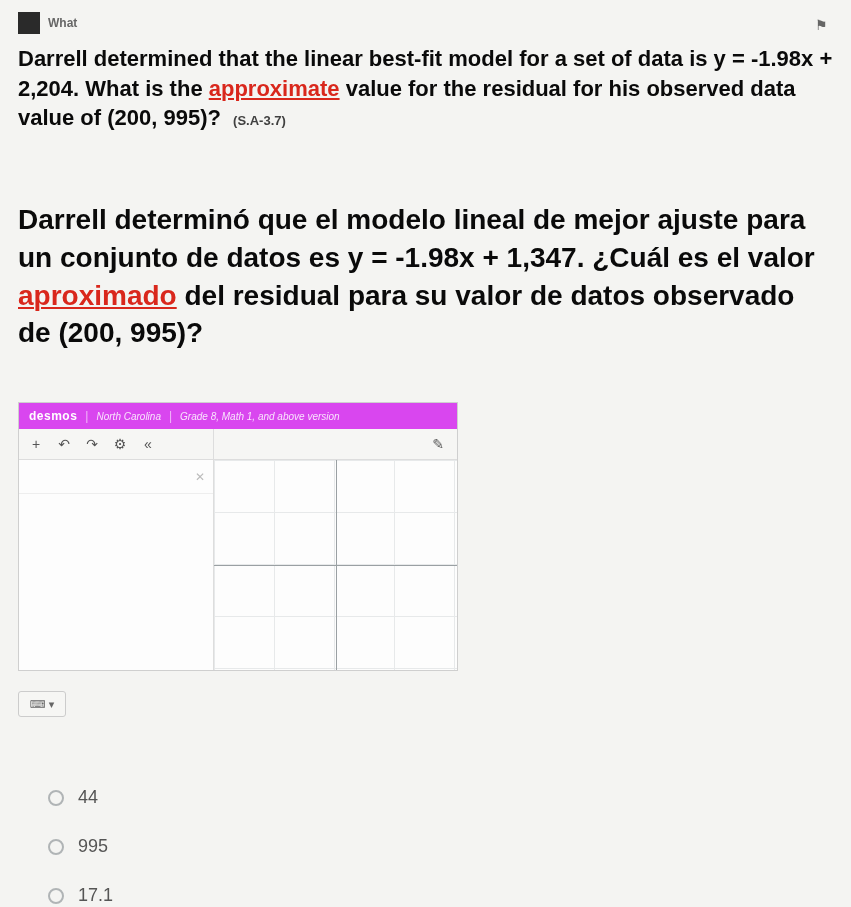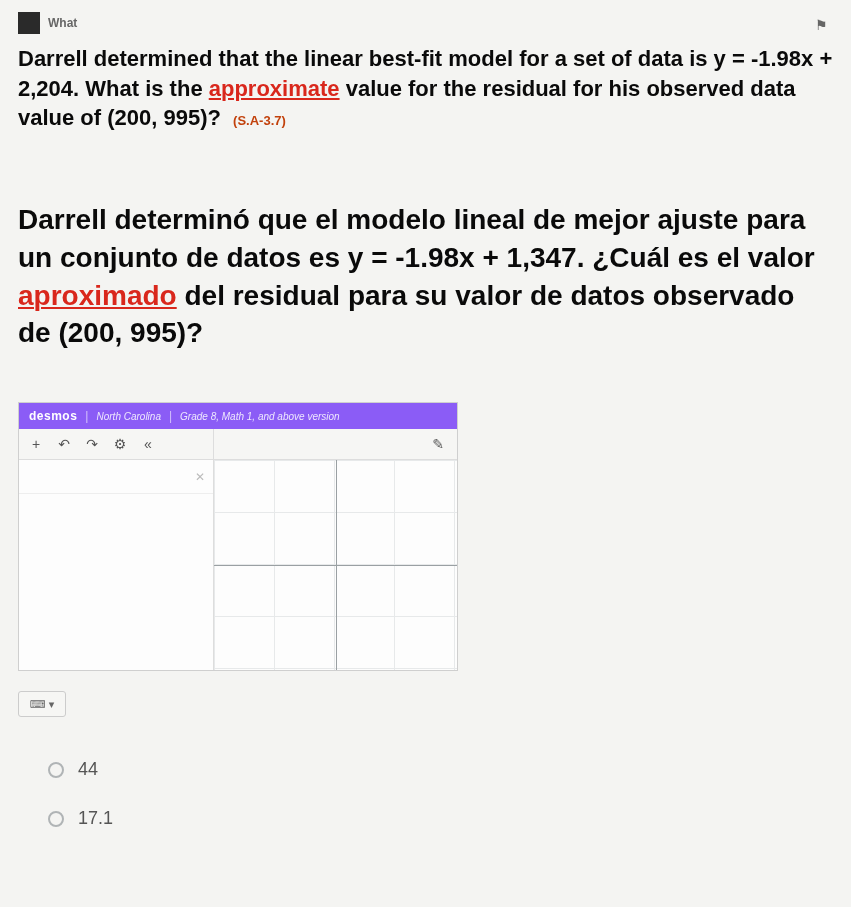--- a/index.html
+++ b/index.html
@@ -43,41 +43,41 @@
     color: #0a0a0a;
   }
   .approx {
     color: #d9271c;
     text-decoration: underline;
     text-decoration-color: #d9271c;
     text-decoration-thickness: 2px;
     text-underline-offset: 2px;
   }
   .standard-tag {
-    color: #c2410c;
+    color: #404040;
     font-size: 13px;
     font-weight: 700;
     margin-left: 6px;
   }
   .spacer { height: 60px; }
   .spanish {
     font-size: 28px;
     font-weight: 700;
     line-height: 1.35;
     color: #0a0a0a;
     margin-bottom: 50px;
   }
   
   .desmos-widget {
     width: 440px;
     border: 1px solid #cfcfcf;
     background: #fcfcfc;
   }
   .desmos-header {
-    background: #8b5cf6;
+    background: #d946ef;
     color: #fff;
     font-size: 12px;
     padding: 6px 10px;
     display: flex;
     align-items: center;
     gap: 8px;
   }
   .desmos-logo { font-weight: 700; letter-spacing: 0.5px; }
   .desmos-sep { opacity: 0.6; }
   .desmos-sub { opacity: 0.85; font-size: 10px; font-style: italic; }
@@ -164,21 +164,21 @@
     background: #f6f6f4;
     display: flex;
     align-items: center;
     justify-content: center;
     font-size: 11px;
     color: #666;
     gap: 4px;
   }
   
   .answers {
-    margin-top: 42px;
+    margin-top: 70px;
     padding-left: 30px;
   }
   .option {
     display: flex;
     align-items: center;
     gap: 14px;
     margin-bottom: 28px;
     cursor: pointer;
   }
   .radio {
@@ -250,15 +250,19 @@
   <span>⌨ ▾</span>
 </div>
 
 <div class="answers">
   <div class="option">
     <span class="radio"></span>
     <span class="option-label">44</span>
   </div>
   <div class="option">
     <span class="radio"></span>
+    <span class="option-label">995</span>
+  </div>
+  <div class="option">
+    <span class="radio"></span>
     <span class="option-label">17.1</span>
   </div>
 </div>
 
 </body></html>

